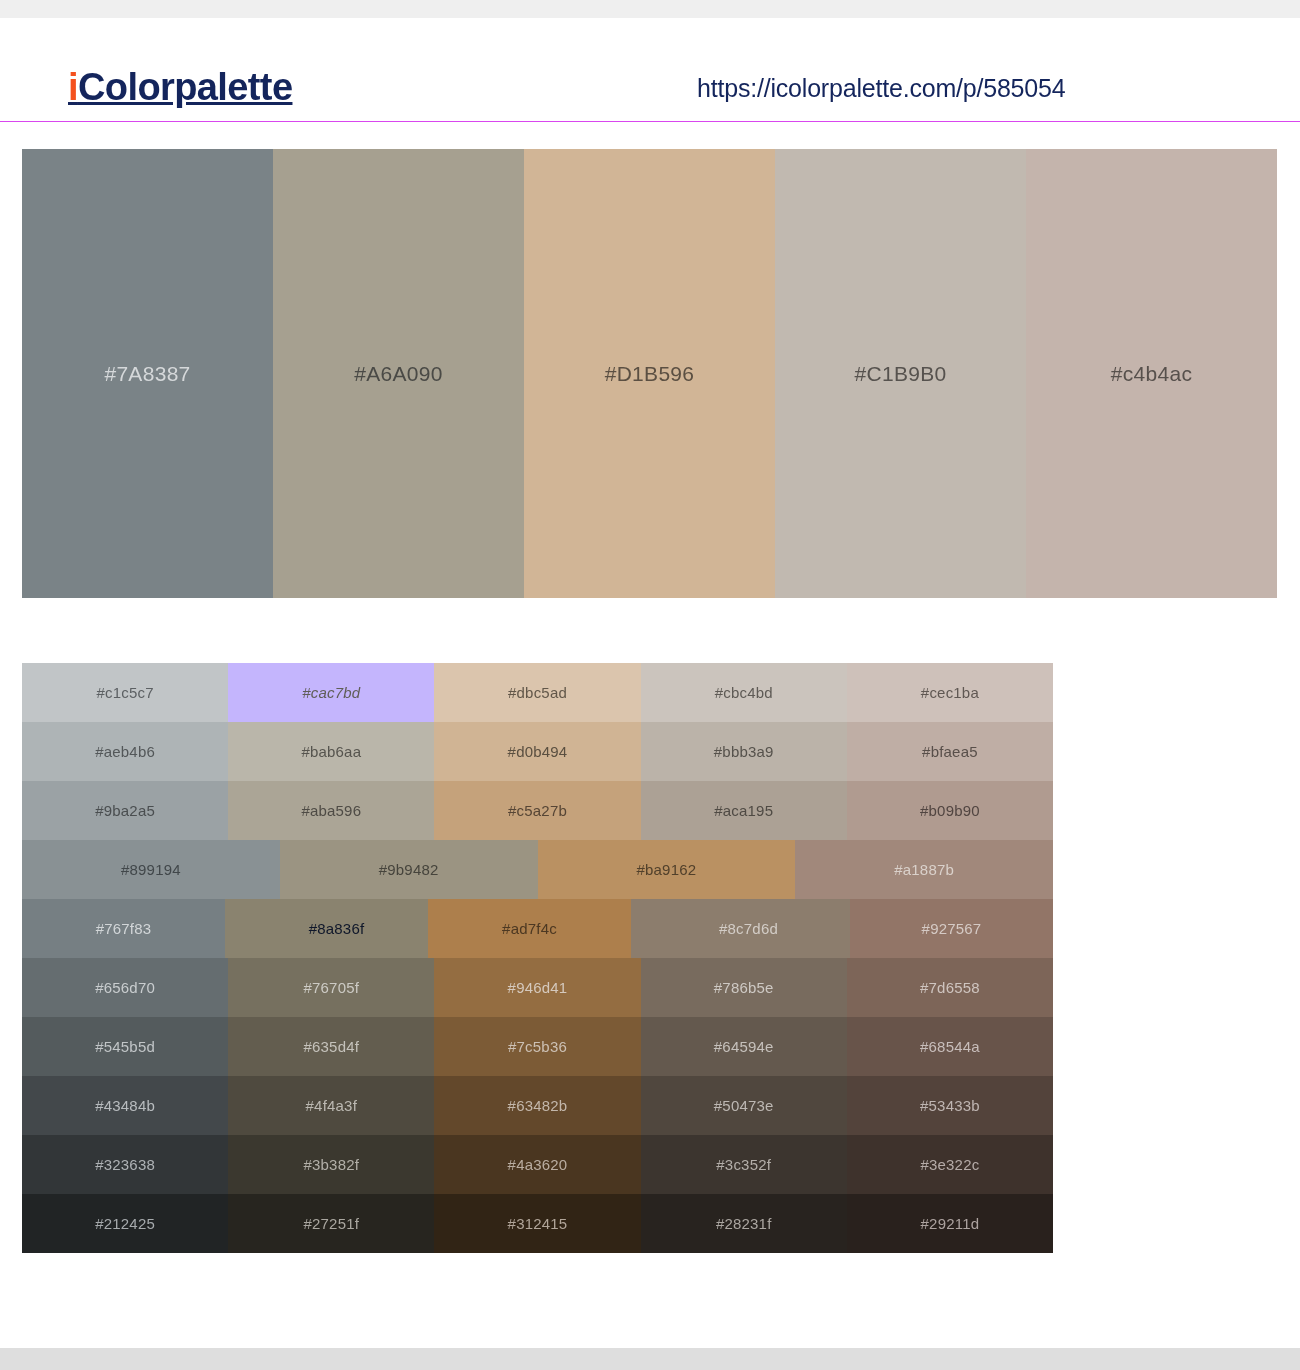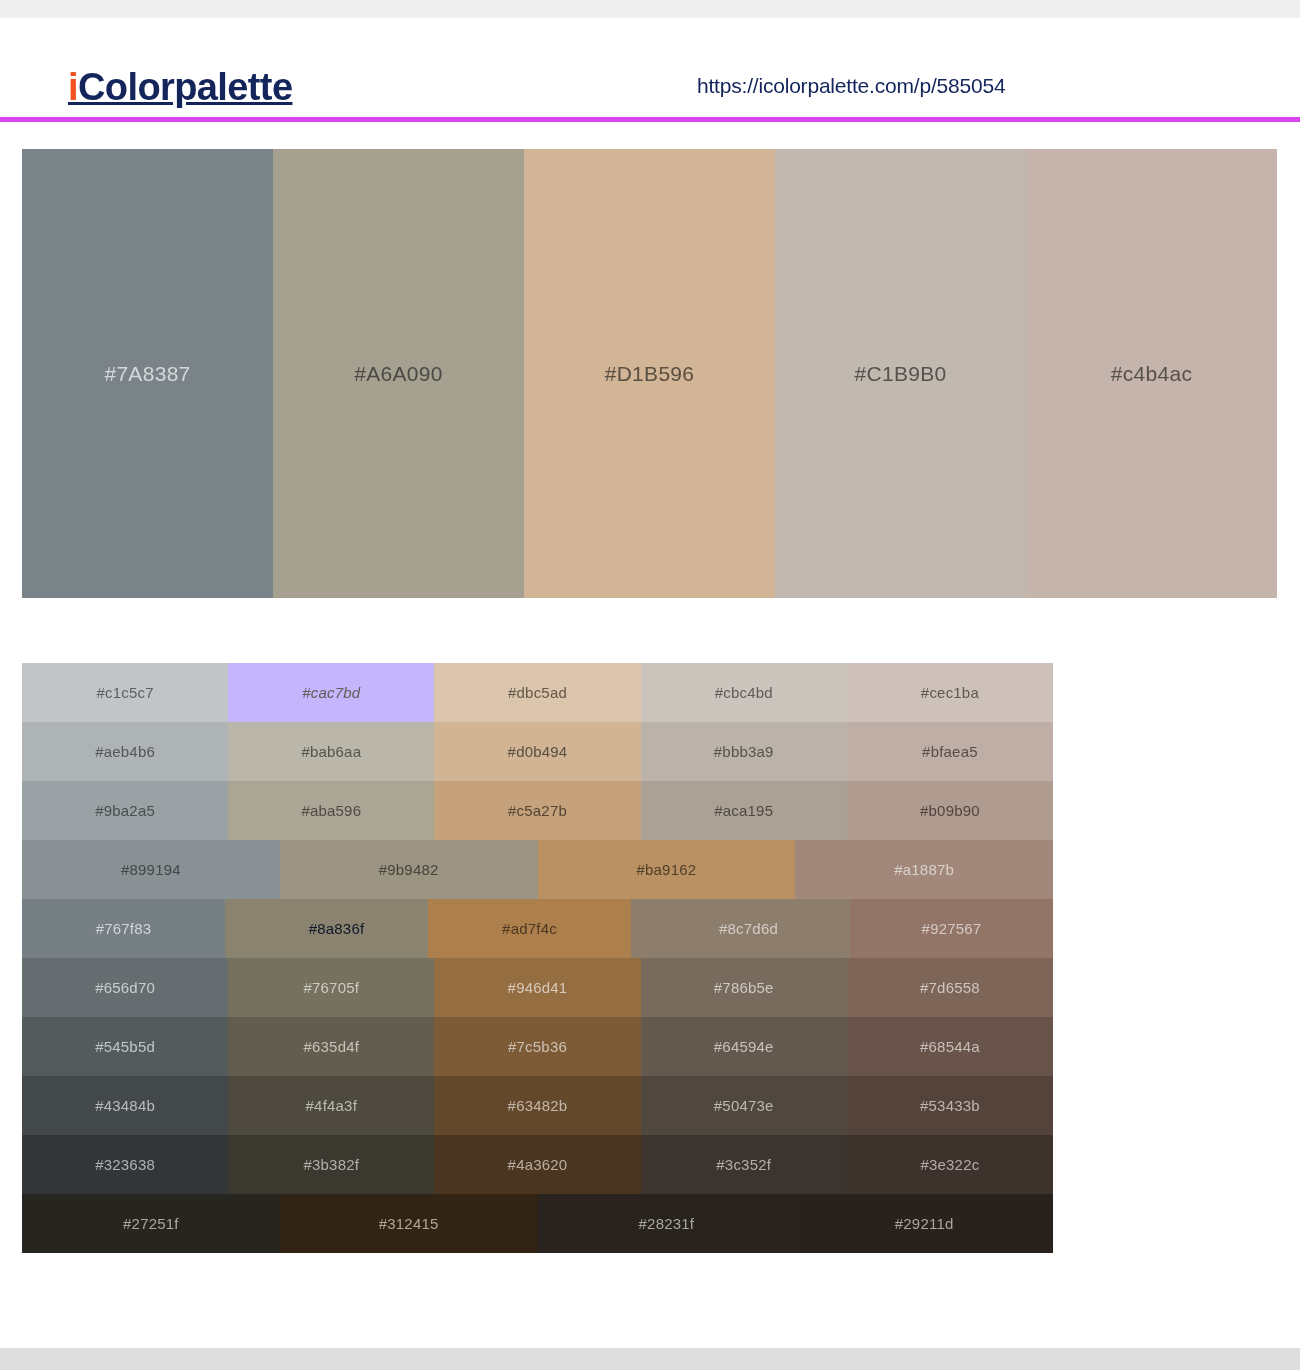--- a/index.html
+++ b/index.html
@@ -29,42 +29,42 @@
     background: #efefef;
   }
 
   
   .site-header {
     position: absolute;
     top: 18px; left: 0;
     width: 1300px;
     height: 104px;
     background: #ffffff;
-    border-bottom: 5px solid #d946ef;
+    border-bottom: 1px solid #d946ef;
   }
 
   .logo {
     position: absolute;
     left: 68px;
     top: 50px;
     font-size: 38px;
     font-weight: bold;
     letter-spacing: -0.6px;
     line-height: 1;
     white-space: nowrap;
     color: #14255c;
   }
   .logo .logo-i { color: #f4511e; }
   .logo .logo-rest { color: #14255c; }
 
   .page-url {
     position: absolute;
     left: 697px;
     top: 55px;
-    font-size: 21px;
+    font-size: 25px;
     color: #14255c;
     line-height: 1.2;
     white-space: nowrap;
     letter-spacing: -0.2px;
   }
 
   
   .palette-strip {
     position: absolute;
     left: 22px;
@@ -299,20 +299,23 @@
           <span class="hex-label" style="color: rgb(185, 173, 161);">#4a3620</span>
         </div>
         <div class="shade-cell" style="background-color: rgb(60, 53, 47);">
           <span class="hex-label" style="color: rgb(179, 174, 169);">#3c352f</span>
         </div>
         <div class="shade-cell" style="background-color: rgb(62, 50, 44);">
           <span class="hex-label" style="color: rgb(181, 171, 168);">#3e322c</span>
         </div>
       </div>
       <div class="shade-row">
+        <div class="shade-cell" style="background-color: rgb(33, 36, 37);">
+          <span class="hex-label" style="color: rgb(166, 170, 173);">#212425</span>
+        </div>
         <div class="shade-cell" style="background-color: rgb(39, 37, 31);">
           <span class="hex-label" style="color: rgb(170, 167, 160);">#27251f</span>
         </div>
         <div class="shade-cell" style="background-color: rgb(49, 36, 21);">
           <span class="hex-label" style="color: rgb(177, 165, 153);">#312415</span>
         </div>
         <div class="shade-cell" style="background-color: rgb(40, 35, 31);">
           <span class="hex-label" style="color: rgb(171, 166, 161);">#28231f</span>
         </div>
         <div class="shade-cell" style="background-color: rgb(41, 33, 29);">

